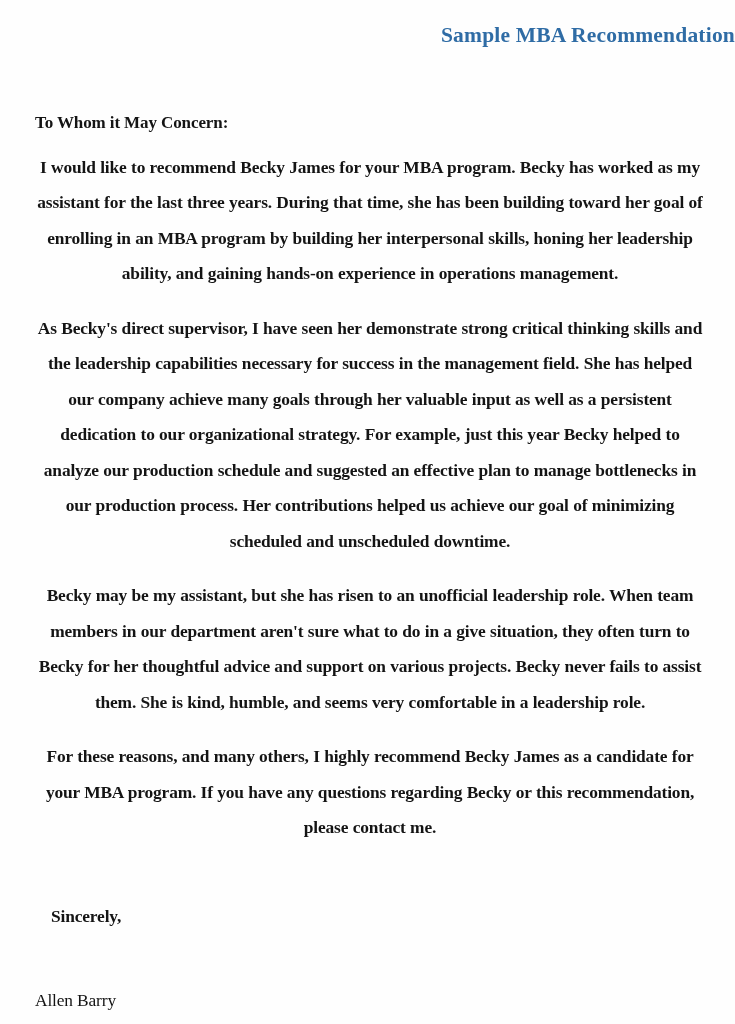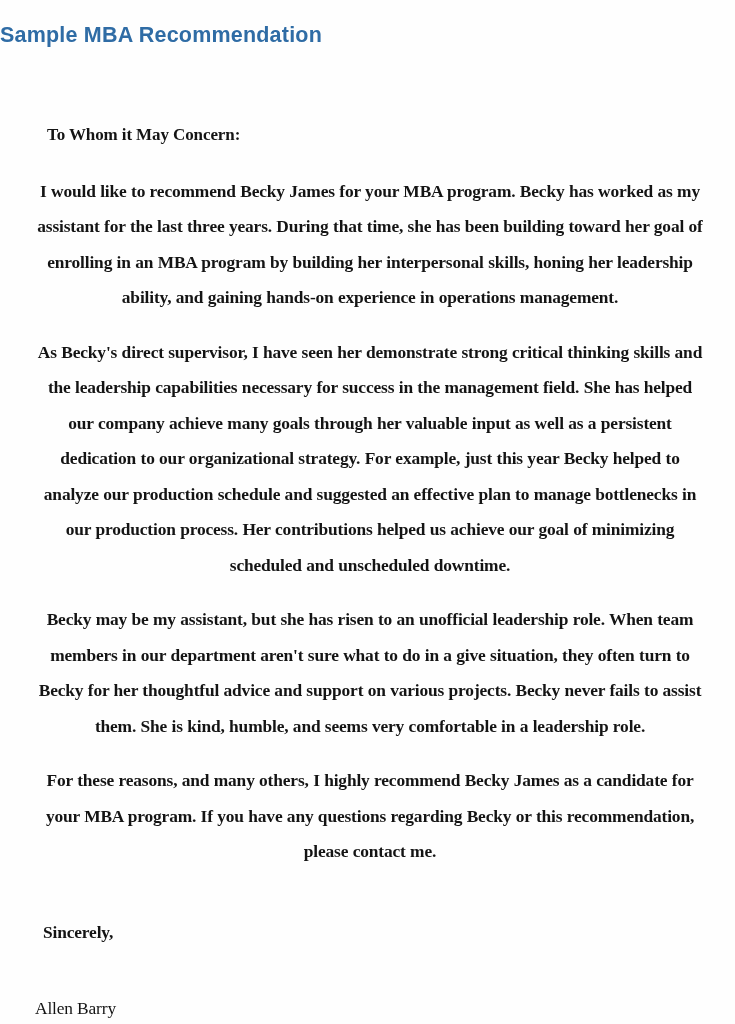--- a/index.html
+++ b/index.html
@@ -21,38 +21,38 @@
     position: relative;
     width: 735px;
     height: 1024px;
     background: #fefefe;
     box-sizing: border-box;
   }
 
   .doc-title {
     margin: 0;
     padding-top: 23px;
-    text-align: left;
-    font-family: Liberation Sans, sans-serif;
+    text-align: right;
+    font-family: Liberation Serif, serif;
     font-weight: bold;
     font-size: 21.5px;
     letter-spacing: 0.2px;
     color: #2f6ca5;
     line-height: 1.2;
   }
 
   .letter-body {
     margin: 0;
     padding: 0 30px 0 35px;
     width: 670px;
     box-sizing: content-box;
   }
 
   .salutation {
-    margin: 12px;
+    margin: 0;
     padding-top: 65px;
     font-size: 17px;
     font-weight: bold;
     line-height: 1.0;
     letter-spacing: -0.1px;
   }
 
   p.para {
     margin: 0;
     padding-top: 19px;
@@ -63,21 +63,21 @@
     word-spacing: 0.2px;
     font-weight: 600;
   }
 
   .closing-block {
     margin: 0;
     padding-top: 37px;
   }
 
   .closing {
-    margin: 8px;
+    margin: 16px;
     font-size: 17.4px;
     line-height: 35.5px;
     font-weight: 600;
     letter-spacing: -0.15px;
   }
 
   .signer-block {
     margin: 0;
     padding-top: 30px;
   }

